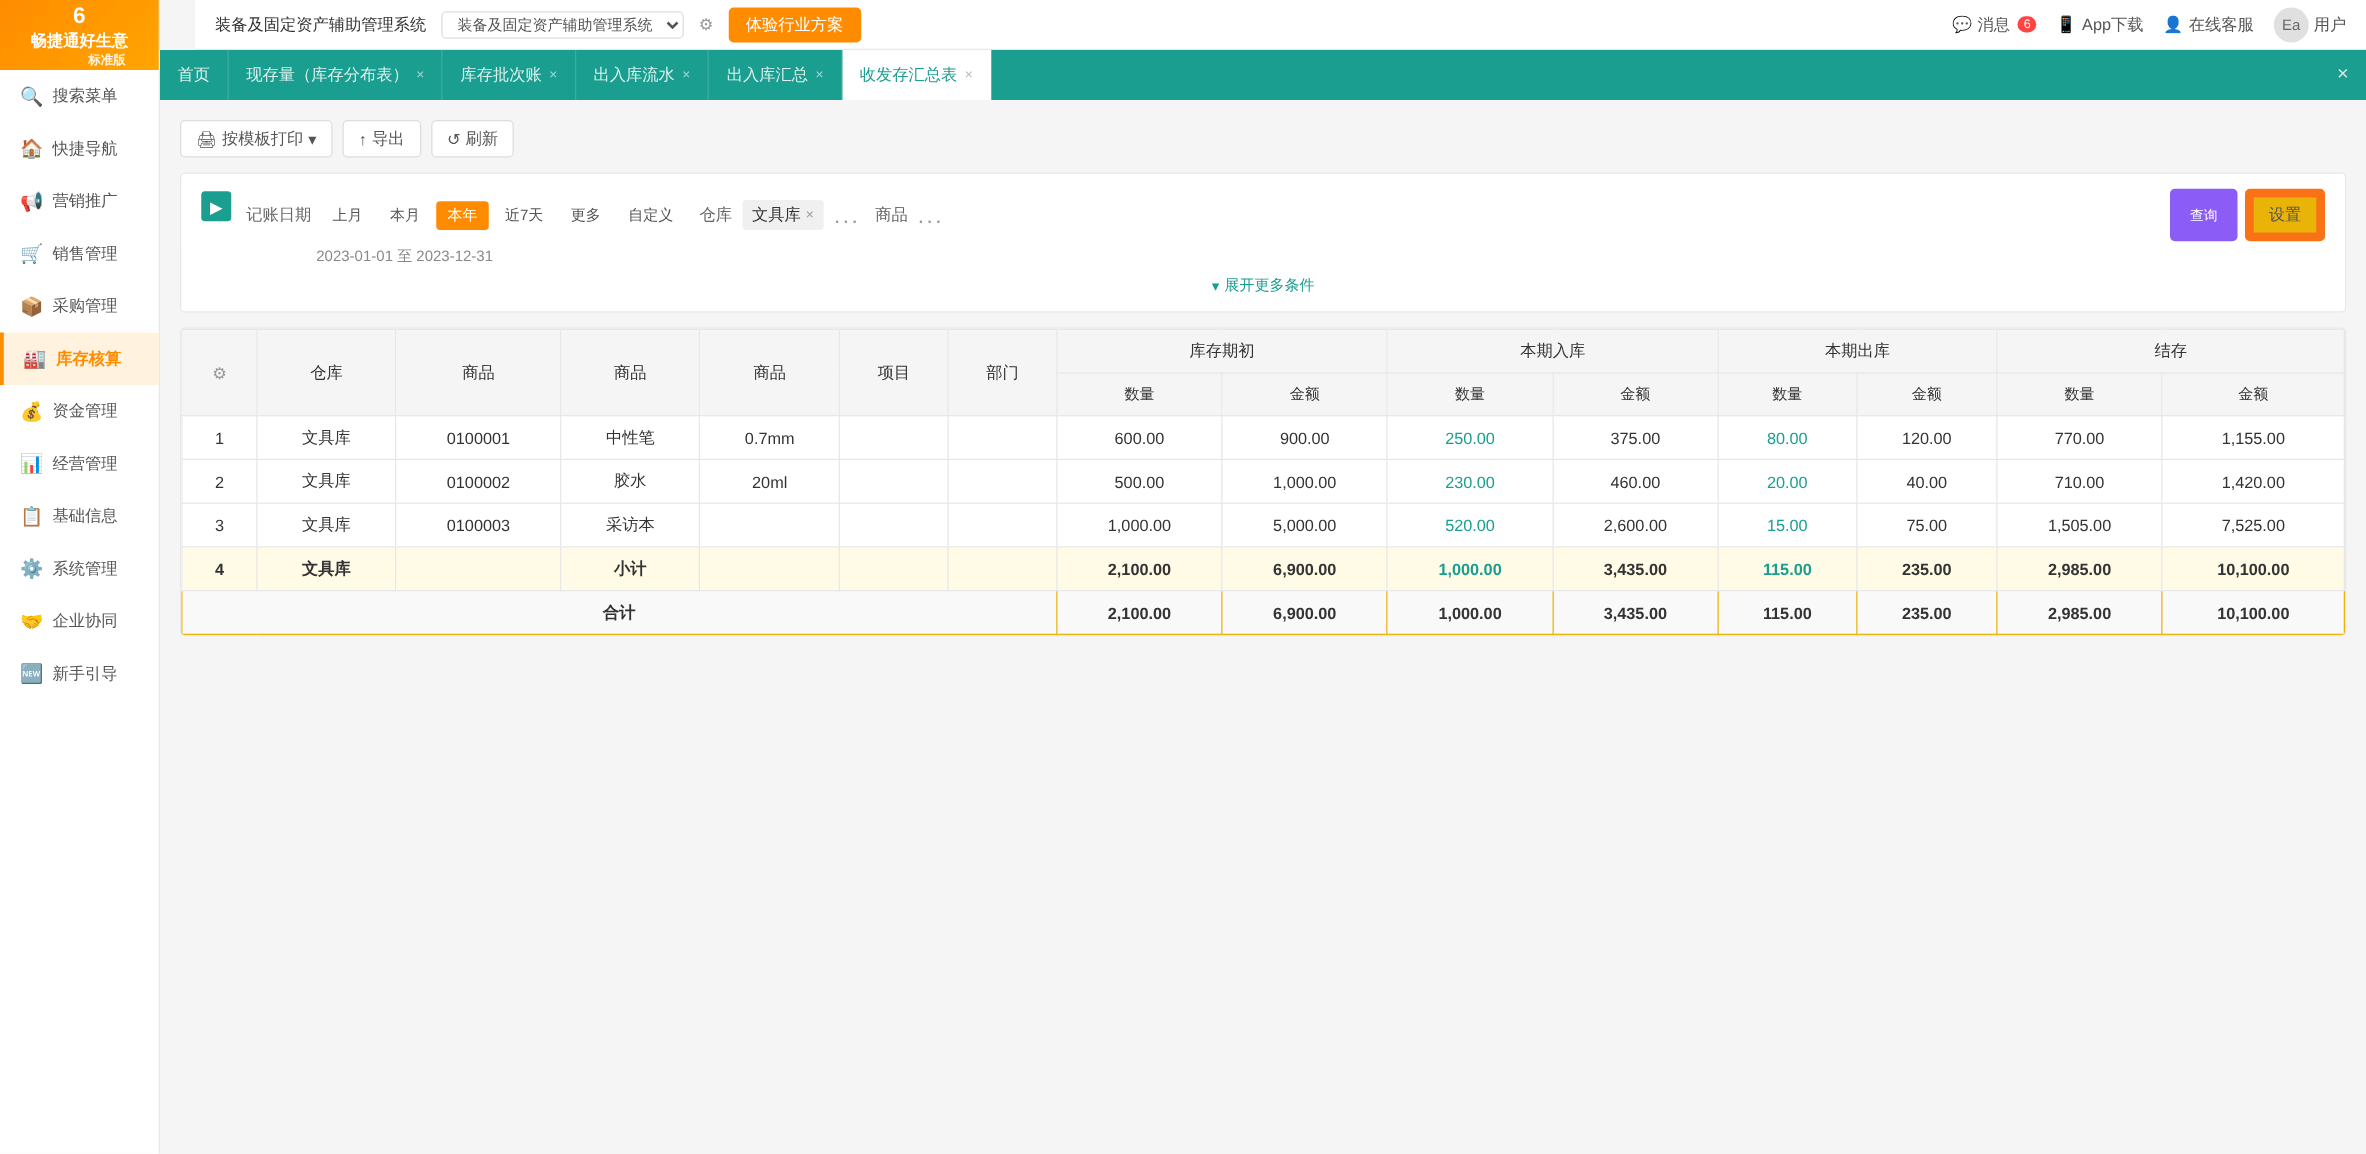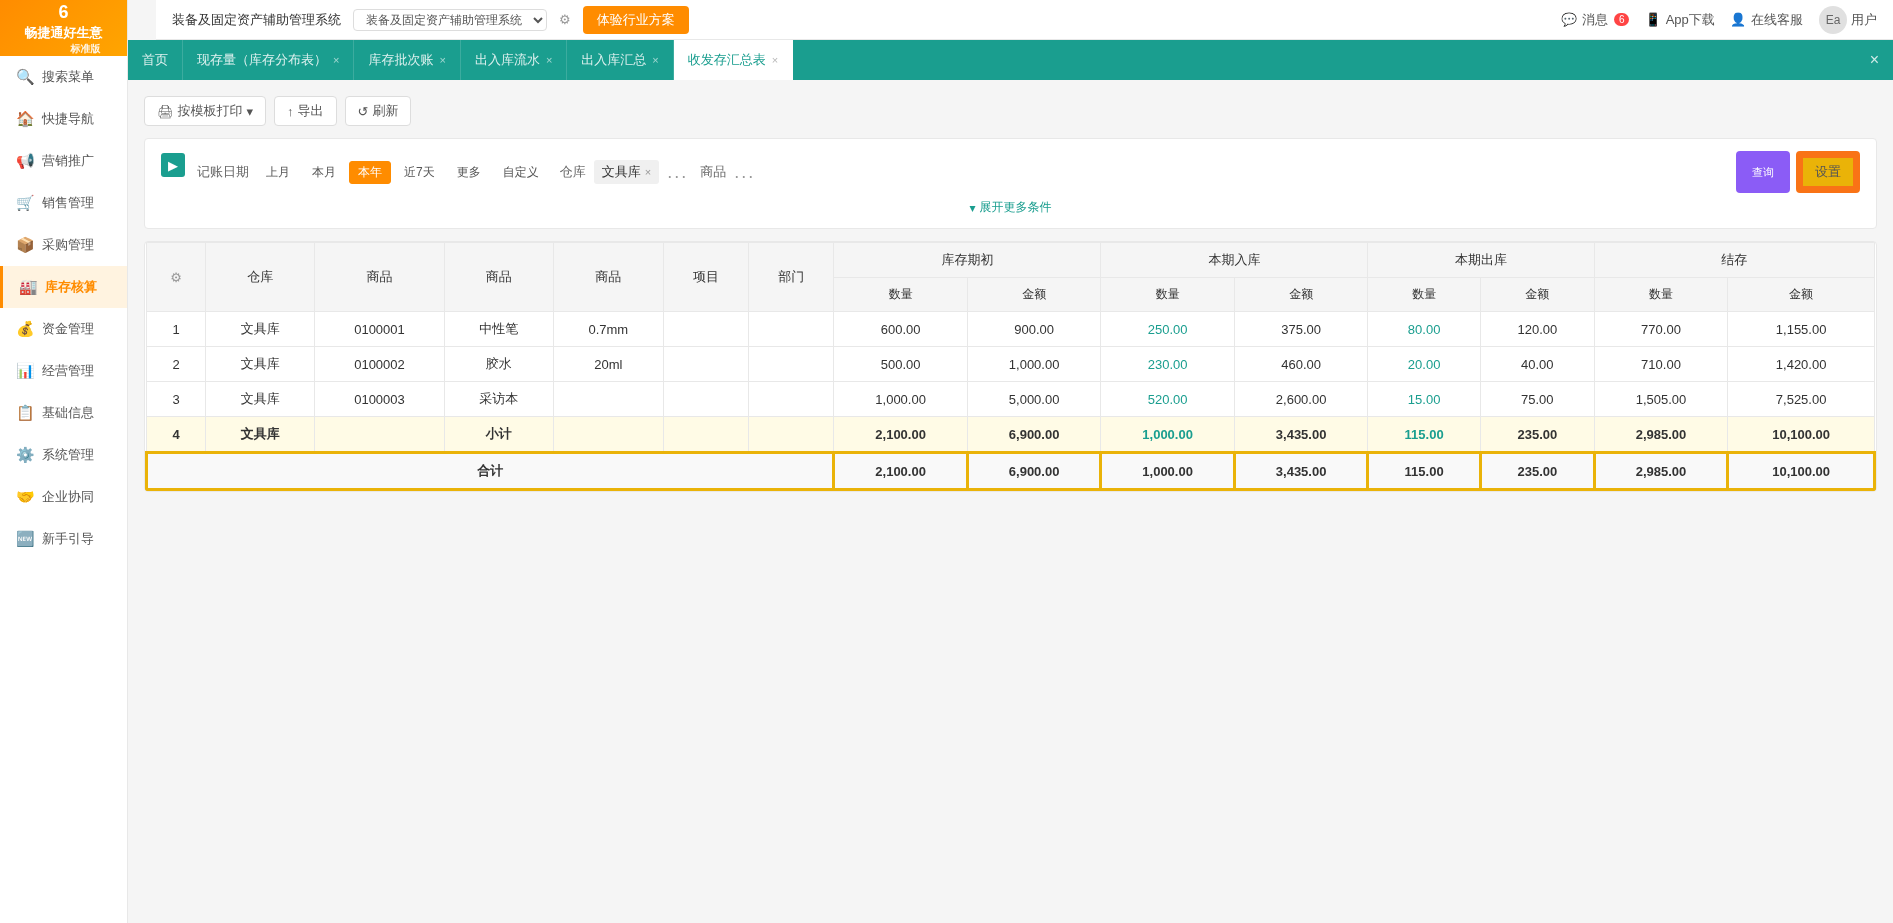--- a/index.html
+++ b/index.html
@@ -146,21 +146,21 @@
     thead tr.sub-header th {
       background: #f5f5f5; font-size: 12px;
     }
     tbody tr td {
       border: 1px solid #e8e8e8; padding: 8px 10px;
       text-align: center; color: #333;
     }
     tbody tr.subtotal-row td { font-weight: bold; background: #fffbe6; }
     tbody tr td.underline { cursor: pointer; color: #1a9e8f; }
     tfoot tr td {
-      border: 3px solid #eab308; padding: 8px 10px;
+      border: 1px solid #eab308; padding: 8px 10px;
       text-align: center; font-weight: bold; color: #333; background: #f9f9f9;
     }
 
     
     .gear-icon { cursor: pointer; color: #999; }
     .filter-section { display: flex; align-items: center; gap: 8px; }
     .expand-row { display: flex; justify-content: center; margin-top: 6px; }
   </style>
 </head>
 <body>
@@ -333,20 +333,21 @@
               <span class="filter-label">商品</span>
               <span class="filter-dots">...</span>
             </div>
 
             <div style="margin-left:auto; display:flex; gap:6px;">
               <button class="btn-query">查询</button>
               <button class="btn-setting">设置</button>
             </div>
           </div>
 
+          <div class="date-range" style="margin-top:4px; margin-left:56px;">2023-01-01 至 2023-12-31</div>
         </div>
       </div>
 
       <div class="expand-row">
         <button class="expand-btn">
           <span>▾</span>
           <span>展开更多条件</span>
         </button>
       </div>
     </div>

